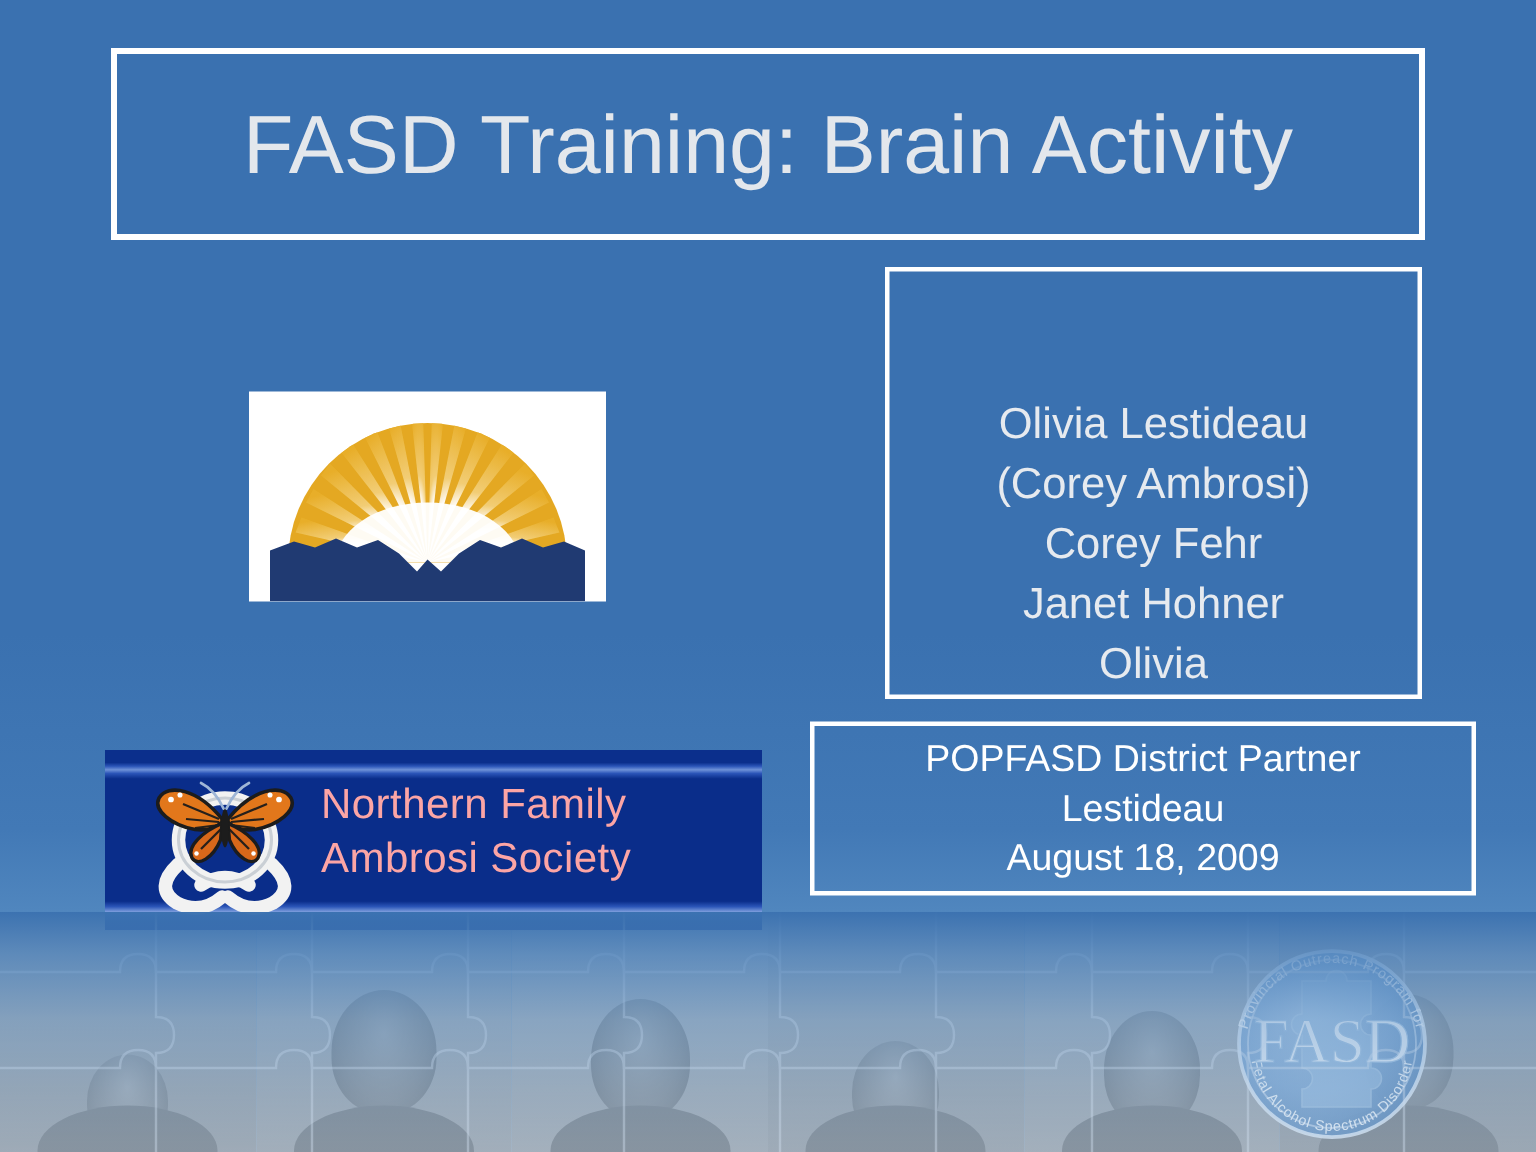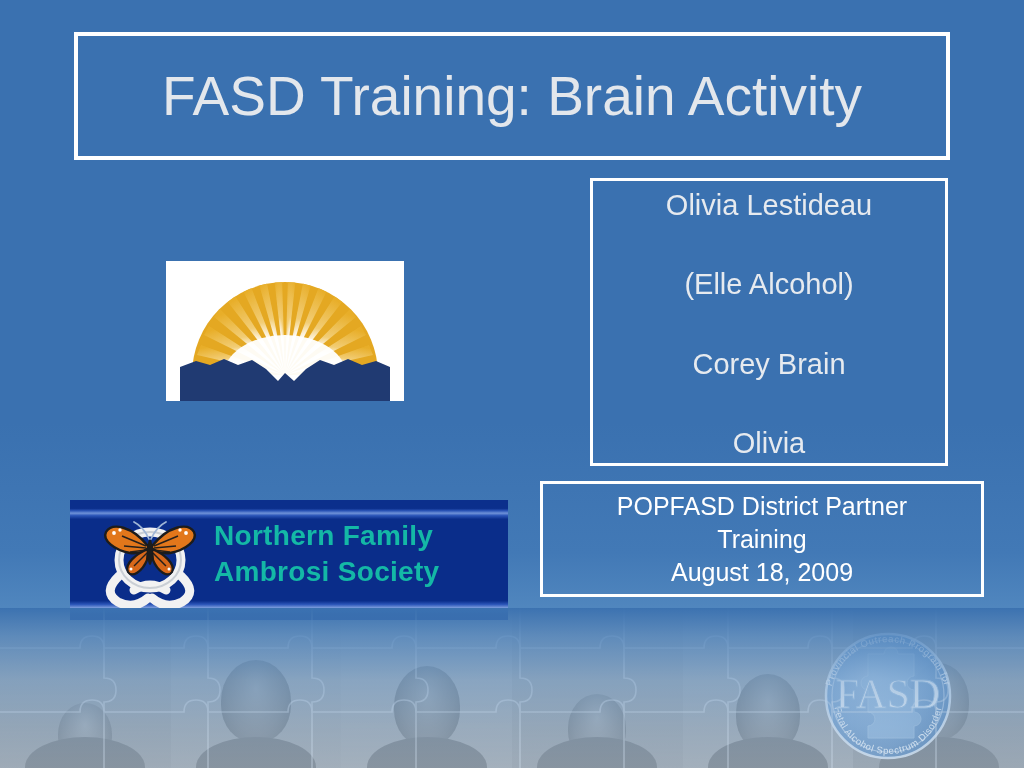--- a/index.html
+++ b/index.html
@@ -131,21 +131,21 @@
     position: absolute;
     left: 590px;
     top: 178px;
     width: 358px;
     height: 288px;
     border: 3px solid #ffffff;
     box-sizing: border-box;
     display: flex;
     flex-direction: column;
     align-items: center;
-    justify-content: space-between;
+    justify-content: flex-end;
     padding-top: 4px;
   }
   .names-box .name-line {
     font-size: 29px;
     color: #e6eaef;
     line-height: 40px;
     white-space: nowrap;
   }
 
   
@@ -200,22 +200,22 @@
        #0a2d8a 16%,
        #0a2d8a 84%,
        #2b55b8 87%, #7f9fdd 90%, #2b55b8 92%,
        #0a2d8a 95%, #0a2d8a 100%);
   }
   .nfhs-text {
     position: absolute;
     left: 144px;
     top: 18px;
     width: 280px;
-    color: #14b8a6;
-    font-weight: bold;
+    color: #fca5a5;
+    font-weight: normal;
     font-size: 28px;
     line-height: 36px;
     letter-spacing: 0.3px;
   }
 
   
   .fasd-seal {
     position: absolute;
     left: 812px;
     top: 620px;
@@ -263,28 +263,29 @@
     </svg>
     <div class="wash"></div>
   </div>
 
   <div class="title-box">
     <div class="title-text">FASD Training: Brain Activity</div>
   </div>
 
   <div class="names-box">
     <div class="name-line">Olivia Lestideau</div>
-    <div class="name-line">(Elle Alcohol)</div>
-    <div class="name-line">Corey Brain</div>
+    <div class="name-line">(Corey Ambrosi)</div>
+    <div class="name-line">Corey Fehr</div>
+    <div class="name-line">Janet Hohner</div>
     <div class="name-line">Olivia</div>
   </div>
 
   <div class="training-box">
     <div class="t-line">POPFASD District Partner</div>
-    <div class="t-line">Training</div>
+    <div class="t-line">Lestideau</div>
     <div class="t-line">August 18, 2009</div>
   </div>
 
   <div class="sunrise-logo">
     <svg viewBox="0 0 238 140" width="238" height="140">
       <defs>
         <clipPath id="sunClip">
           <path d="M26 114 A93 93 0 0 1 212 114 Z"></path>
         </clipPath>
         <radialGradient id="rayFade" cx="50%" cy="100%" r="100%">

